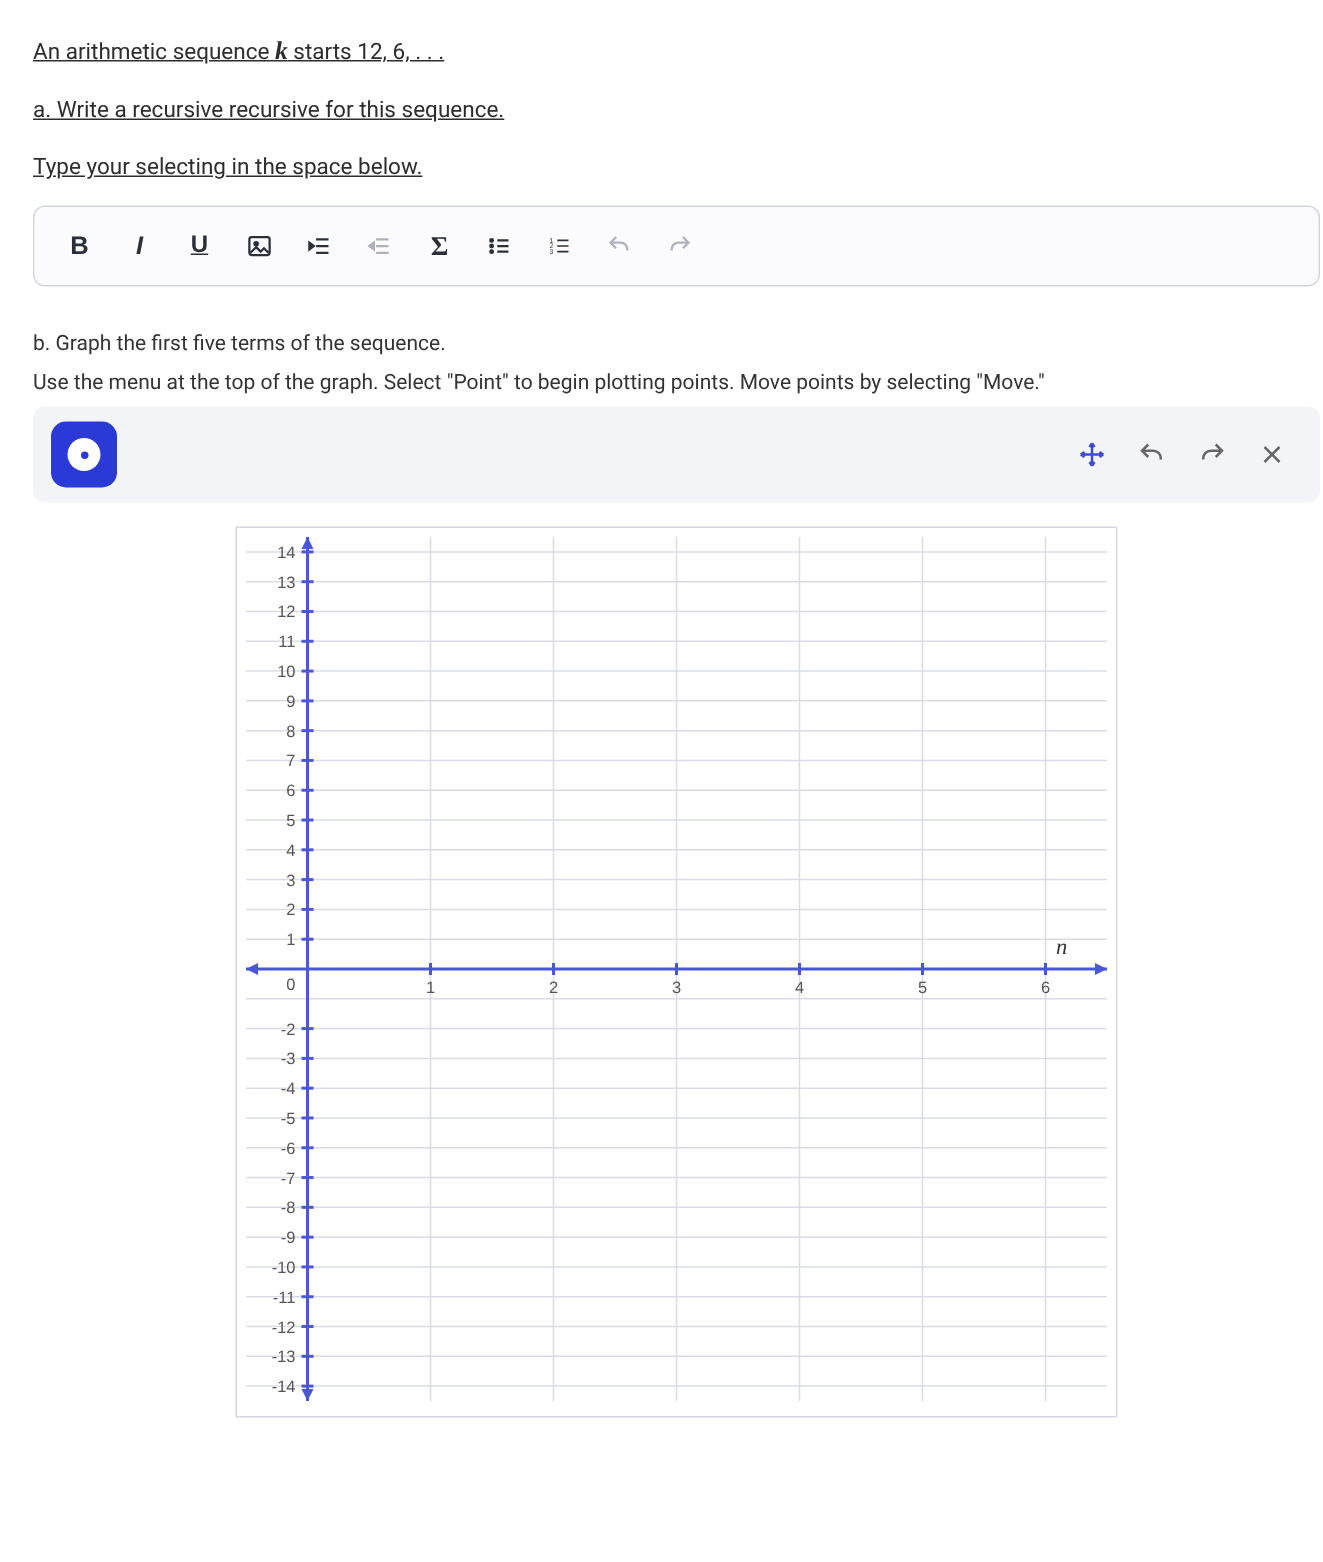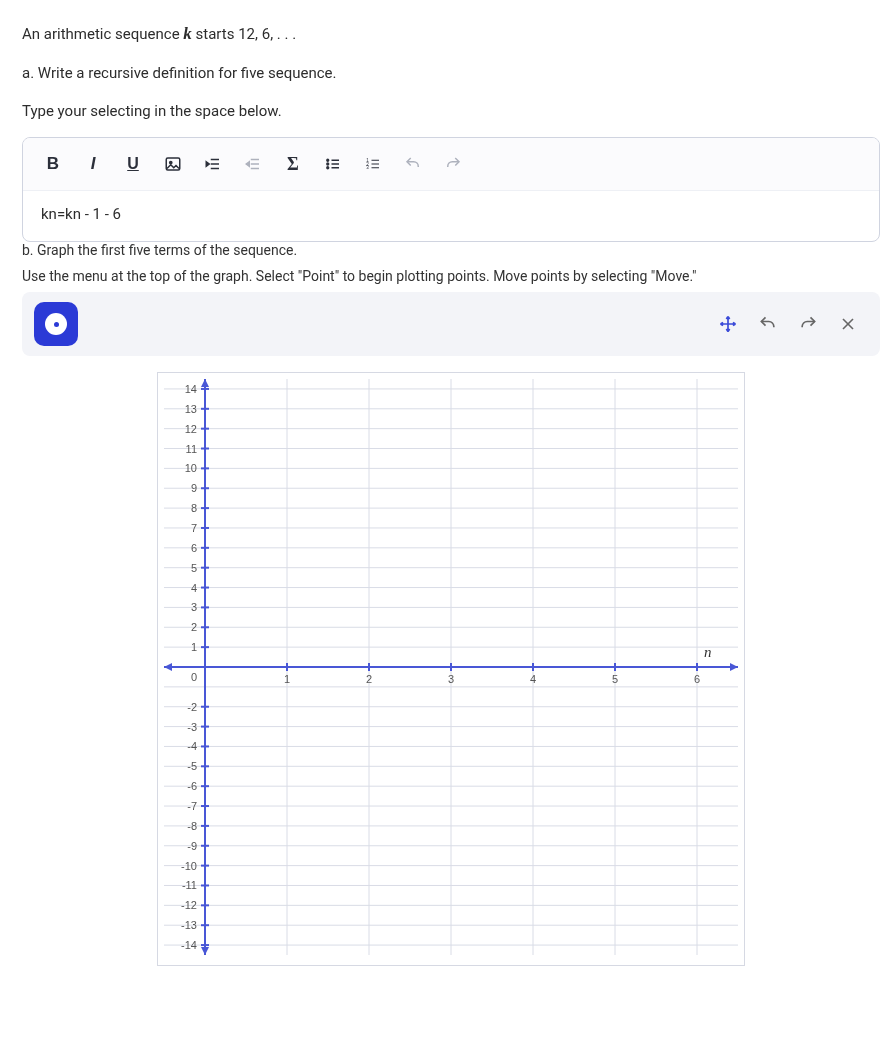--- a/index.html
+++ b/index.html
@@ -9,20 +9,21 @@
     font-family: -apple-system, BlinkMacSystemFont, "Segoe UI", Roboto, Arial, sans-serif;
     color: #333;
     background: #fff;
     width: 882px;
   }
   .question-text {
     font-size: 15px;
     line-height: 1.6;
     margin-bottom: 14px;
     color: #2d2d2d;
+    text-decoration: underline;
   }
   .italic-k {
     font-family: 'Times New Roman', serif;
     font-style: italic;
     font-weight: bold;
     font-size: 17px;
   }
   .editor-wrap {
     border: 1px solid #d0d4e0;
     border-radius: 8px;
@@ -57,20 +58,21 @@
   .editor-content {
     padding: 14px 18px 18px 18px;
     font-size: 15px;
     color: #2d2d2d;
     min-height: 42px;
     border-top: 1px solid #eef0f5;
   }
   .sub-question {
     font-size: 14px;
     color: #333;
+    margin-top: 30px;
     margin-bottom: 10px;
   }
   .sub-hint {
     font-size: 14px;
     color: #333;
     margin-bottom: 8px;
   }
   .graph-toolbar {
     display: flex;
     align-items: center;
@@ -140,21 +142,21 @@
     fill: #555;
   }
 </style>
 </head>
 <body>
 
 <div class="question-text">
   <span>An arithmetic sequence </span><span class="italic-k">k</span><span> starts 12, 6, . . .</span>
 </div>
 
-<div class="question-text">a. Write a recursive definition for five sequence.</div>
+<div class="question-text">a. Write a recursive recursive for this sequence.</div>
 <div class="question-text">Type your selecting in the space below.</div>
 
 <div class="editor-wrap">
   <div class="toolbar">
     <button class="tb-btn bold-b">B</button>
     <button class="tb-btn italic-i">I</button>
     <button class="tb-btn under-u">U</button>
     <button class="tb-btn">
       <svg viewBox="0 0 24 24" fill="none" stroke="currentColor" stroke-width="2">
         <rect x="3" y="4" width="18" height="16" rx="2"></rect>
@@ -205,21 +207,20 @@
           <path d="M4 9 h9 a6 6 0 0 1 6 6 v1"></path>
       </svg>
     </button>
     <button class="tb-btn dim">
       <svg viewBox="0 0 24 24" fill="none" stroke="currentColor" stroke-width="2">
         <path d="M15 14 L20 9 L15 4"></path>
           <path d="M20 9 h-9 a6 6 0 0 0 -6 6 v1"></path>
       </svg>
     </button>
   </div>
-  <div class="editor-content">kn=kn - 1 - 6</div>
 </div>
 
 <div class="sub-question">b. Graph the first five terms of the sequence.</div>
 <div class="sub-hint">Use the menu at the top of the graph. Select "Point" to begin plotting points. Move points by selecting "Move."</div>
 
 <div class="graph-toolbar">
   <button class="point-btn">
     <span class="point-inner">
         <span class="point-dot"></span>
       </span>

